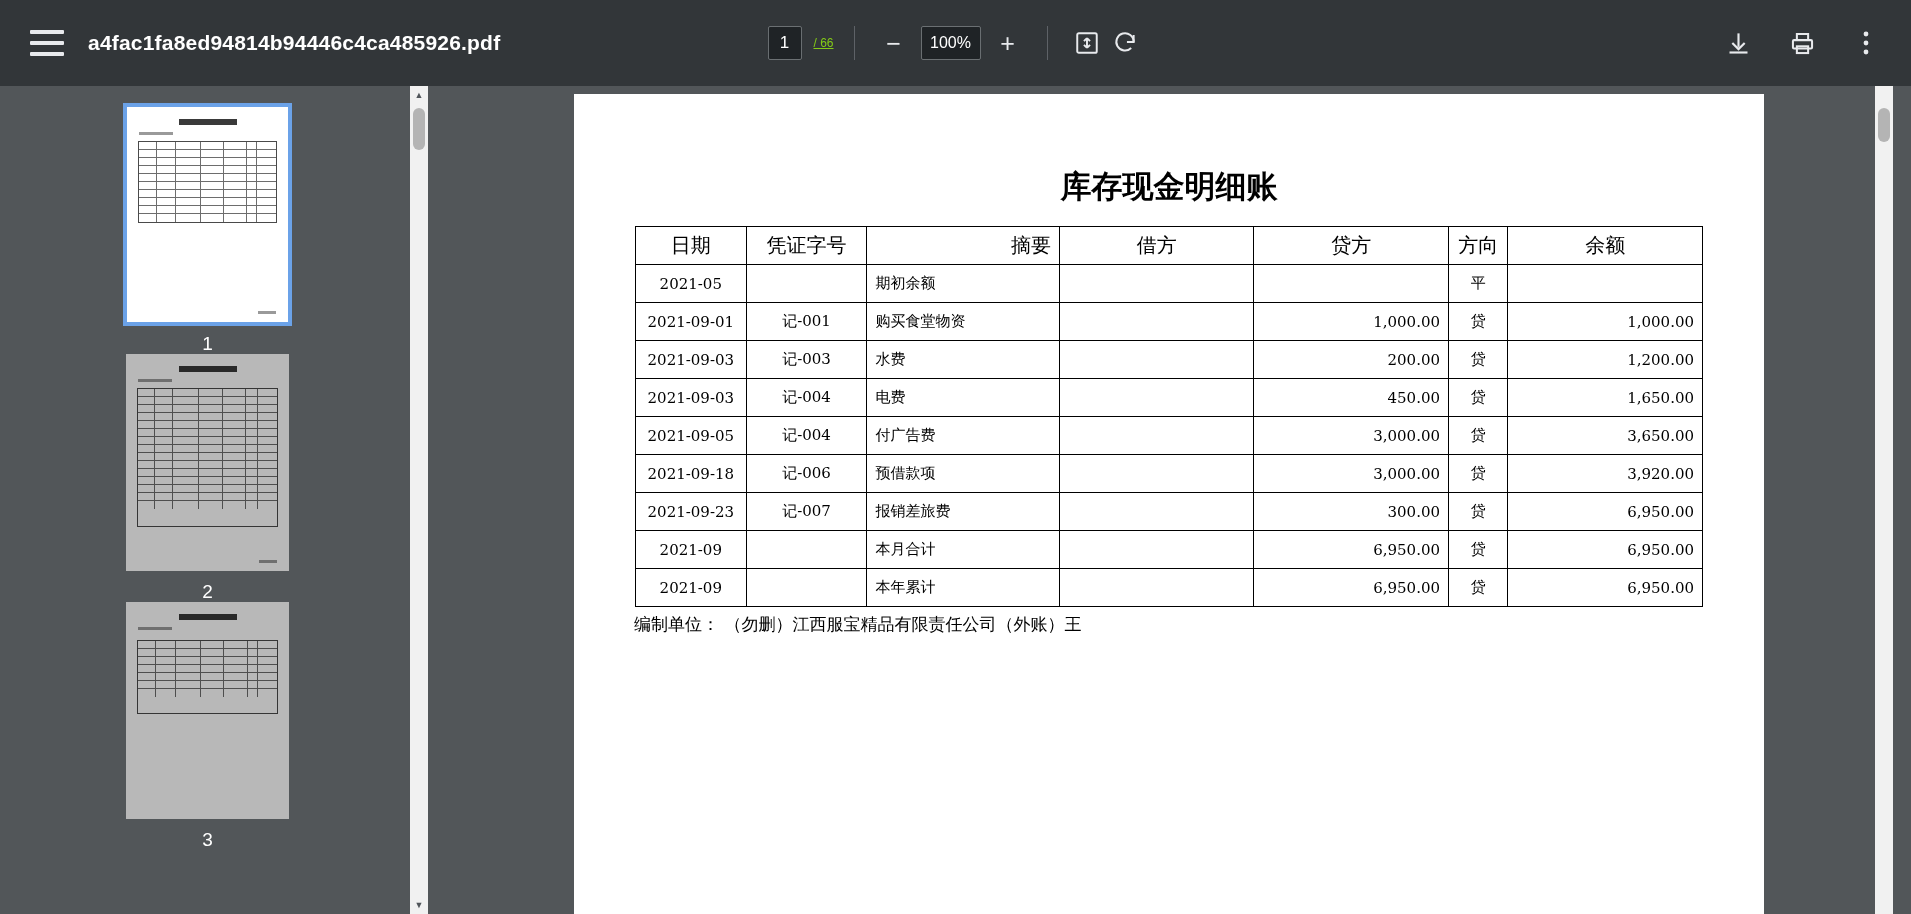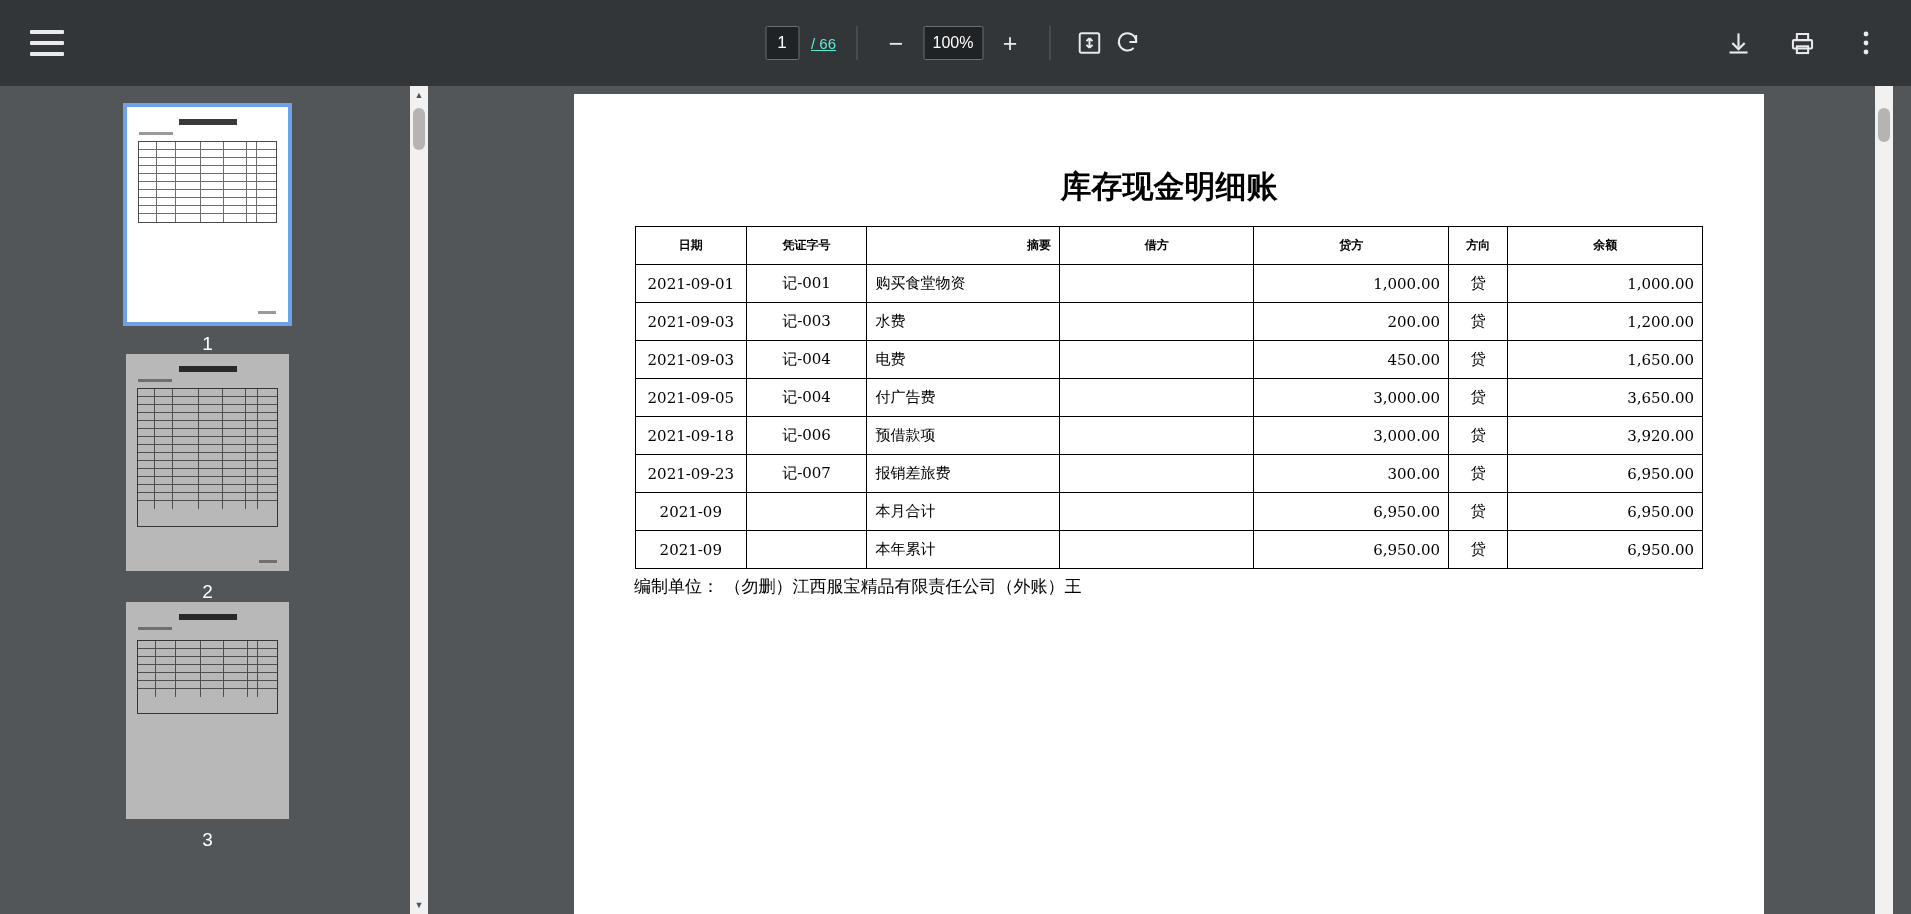--- a/index.html
+++ b/index.html
@@ -37,21 +37,21 @@
   }
   .page-input {
     width: 34px; height: 34px;
     background: #1f2326; color: #ffffff;
     border: 1px solid #6b7073; border-radius: 2px;
     text-align: center; font-size: 17px;
     font-family: "Liberation Sans", sans-serif;
     padding: 0;
   }
   .page-total {
-    font-size: 15px; color: #5eead4; margin-left: 12px;
+    font-size: 12px; color: #84cc16; margin-left: 12px;
     white-space: nowrap;
     text-decoration: underline;
   }
   .vsep { width: 1px; height: 34px; background: #5f6368; margin: 0 20px; }
   .tbtn {
     width: 38px; height: 38px;
     display: flex; align-items: center; justify-content: center;
     background: transparent; border: none; color: #e8eaed;
     font-size: 25px; cursor: pointer; line-height: 1;
     padding: 0;
@@ -192,21 +192,21 @@
     width: 1068px;
     font-family: "DejaVu Serif", serif;
     font-size: 15px;
     color: #000;
   }
   table.ledger th, table.ledger td {
     border: 1px solid #000;
     height: 38px;
     padding: 0 8px;
   }
-  table.ledger th { font-weight: bold; text-align: center; font-size: 12px; }
+  table.ledger th { font-weight: normal; text-align: center; font-size: 20px; }
   .c-date { width: 108px; text-align: center; }
   .c-voucher { width: 118px; text-align: center; }
   .c-abstract { width: 188px; text-align: left; }
   .c-debit { width: 190px; text-align: right; }
   .c-credit { width: 190px; text-align: right; }
   .c-dir { width: 58px; text-align: center; }
   .c-balance { width: 190px; text-align: right; }
   .doc-foot {
     margin: 6px 0 0 60px;
     font-family: "DejaVu Serif", serif;
@@ -227,20 +227,21 @@
 </style>
 </head>
 <body>
 
 <div class="toolbar">
   <div class="hamburger">
     <span></span>
     <span></span>
     <span></span>
   </div>
+  <div class="doc-title">a4fac1fa8ed94814b94446c4ca485926.pdf</div>
 
   <div class="toolbar-center">
     <input class="page-input" value="1" style="">
     <div class="page-total">/ 66</div>
     <div class="vsep"></div>
     <button class="tbtn">−</button>
     <div class="zoom-box">100%</div>
     <button class="tbtn">+</button>
     <div class="vsep"></div>
     <button class="tbtn">
@@ -630,20 +631,29 @@
             <th class="c-voucher">凭证字号</th>
             <th class="c-abstract" style="text-align:right">摘要</th>
             <th class="c-debit" style="text-align:center">借方</th>
             <th class="c-credit" style="text-align:center">贷方</th>
             <th class="c-dir">方向</th>
             <th class="c-balance" style="text-align:center">余额</th>
           </tr>
         </thead>
         <tbody>
           <tr>
+            <td class="c-date">2021-05</td>
+            <td class="c-voucher"></td>
+            <td class="c-abstract">期初余额</td>
+            <td class="c-debit"></td>
+            <td class="c-credit"></td>
+            <td class="c-dir">平</td>
+            <td class="c-balance"></td>
+          </tr>
+          <tr>
             <td class="c-date">2021-09-01</td>
             <td class="c-voucher">记-001</td>
             <td class="c-abstract">购买食堂物资</td>
             <td class="c-debit"></td>
             <td class="c-credit">1,000.00</td>
             <td class="c-dir">贷</td>
             <td class="c-balance">1,000.00</td>
           </tr>
           <tr>
             <td class="c-date">2021-09-03</td>

